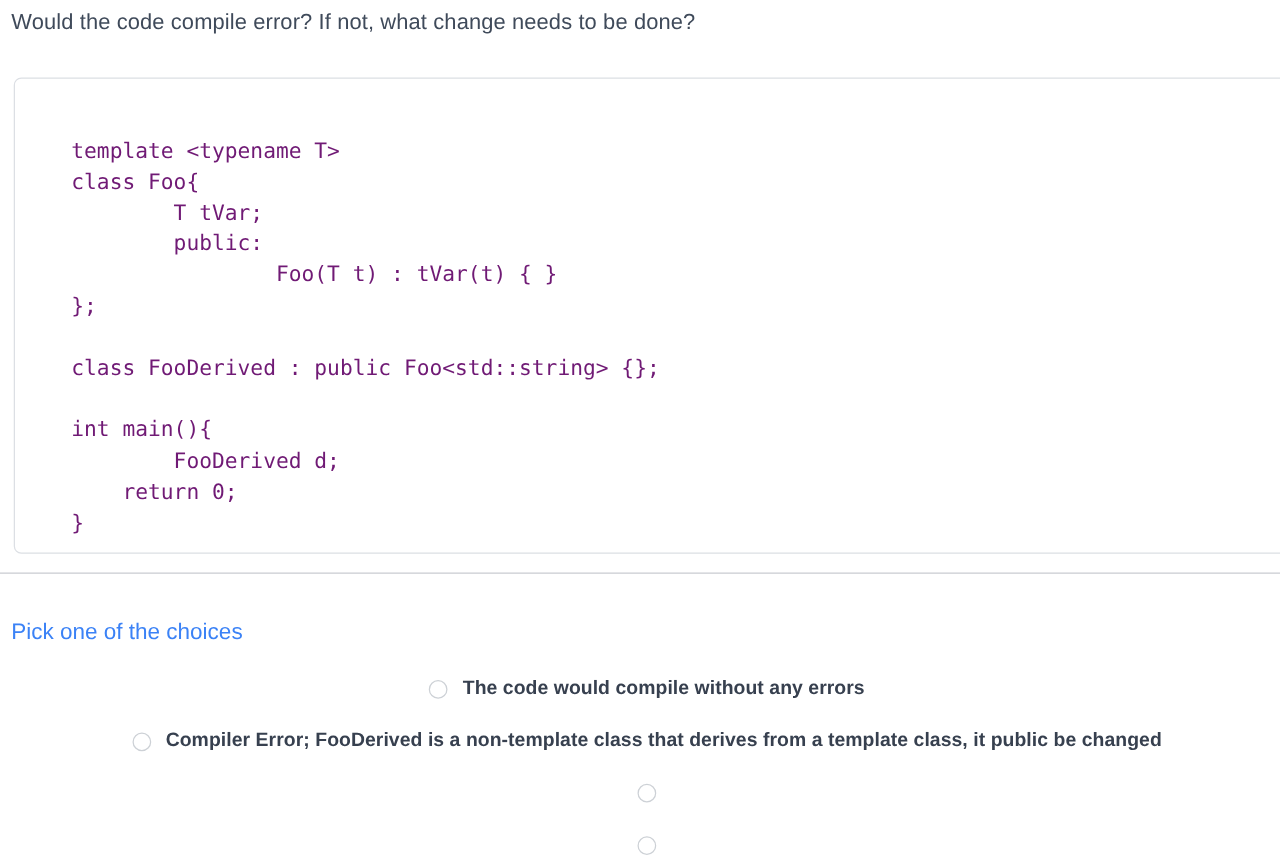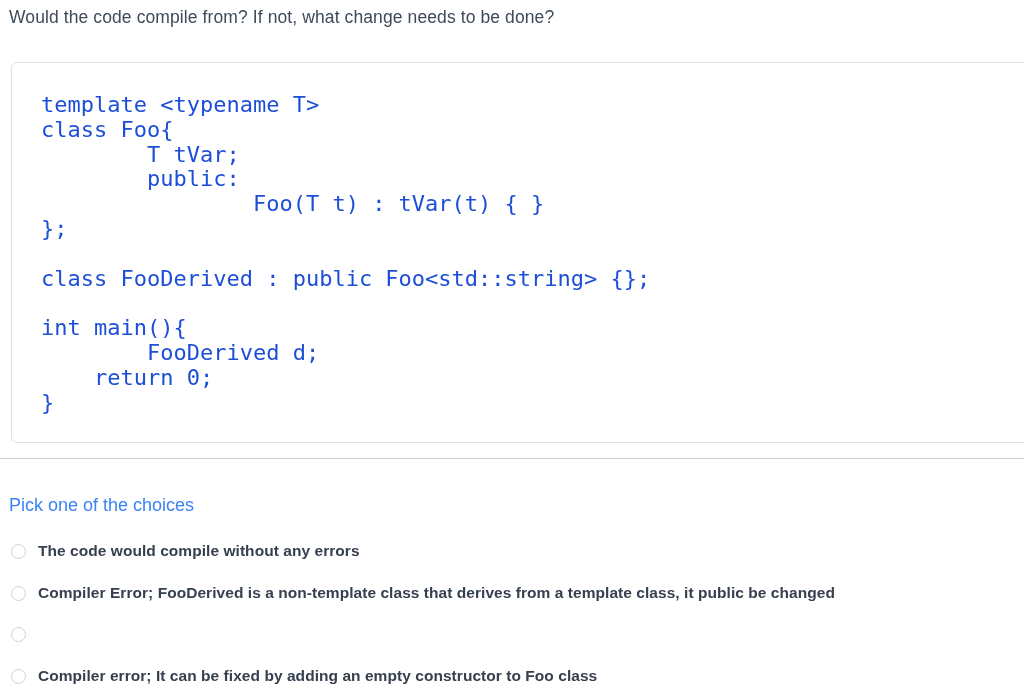--- a/index.html
+++ b/index.html
@@ -38,25 +38,25 @@
     height: 381px;
     box-sizing: border-box;
     background: #ffffff;
     border: 1px solid #dcdfe4;
     border-radius: 6px;
   }
   .code-block {
     position: absolute;
     left: 29px;
     top: 30px;
-    margin: 0;
+    margin: 16px;
     font-family: "DejaVu Sans Mono", "Liberation Mono", monospace;
-    font-size: 22px;
+    font-size: 17px;
     line-height: 24.8px;
-    color: #1d4ed8;
+    color: #701a75;
     white-space: pre;
     tab-size: 4;
   }
 
   
   .section-divider {
     position: absolute;
     left: 0;
     top: 458px;
     width: 1024px;
@@ -85,20 +85,21 @@
     margin: 0;
     padding: 0;
     list-style: none;
   }
   .choice-row {
     position: relative;
     height: 41.5px;
     display: flex;
     align-items: flex-start;
     cursor: pointer;
+    justify-content: center;
   }
   .radio-outer {
     flex: 0 0 auto;
     width: 15px;
     height: 15px;
     margin-left: 11px;
     margin-top: 6px;
     border: 1.5px solid #cdd1d6;
     border-radius: 50%;
     background: #ffffff;
@@ -110,21 +111,21 @@
     line-height: 26px;
     font-weight: 700;
     color: #37404f;
     white-space: nowrap;
     letter-spacing: 0.05px;
   }
 </style>
 </head>
 <body>
 
-<div class="question-text">Would the code compile from? If not, what change needs to be done?</div>
+<div class="question-text">Would the code compile error? If not, what change needs to be done?</div>
 
 <div class="code-card">
   <pre class="code-block">template &lt;typename T&gt;
 class Foo{
         T tVar;
         public:
                 Foo(T t) : tVar(t) { }
 };
 
 class FooDerived : public Foo&lt;std::string&gt; {};
@@ -146,15 +147,14 @@
   </li>
   <li class="choice-row">
     <span class="radio-outer"></span>
     <span class="choice-label">Compiler Error; FooDerived is a non-template class that derives from a template class, it public be changed</span>
   </li>
   <li class="choice-row">
     <span class="radio-outer"></span>
   </li>
   <li class="choice-row">
     <span class="radio-outer"></span>
-    <span class="choice-label">Compiler error; It can be fixed by adding an empty constructor to Foo class</span>
   </li>
 </ul>
 
 </body></html>

